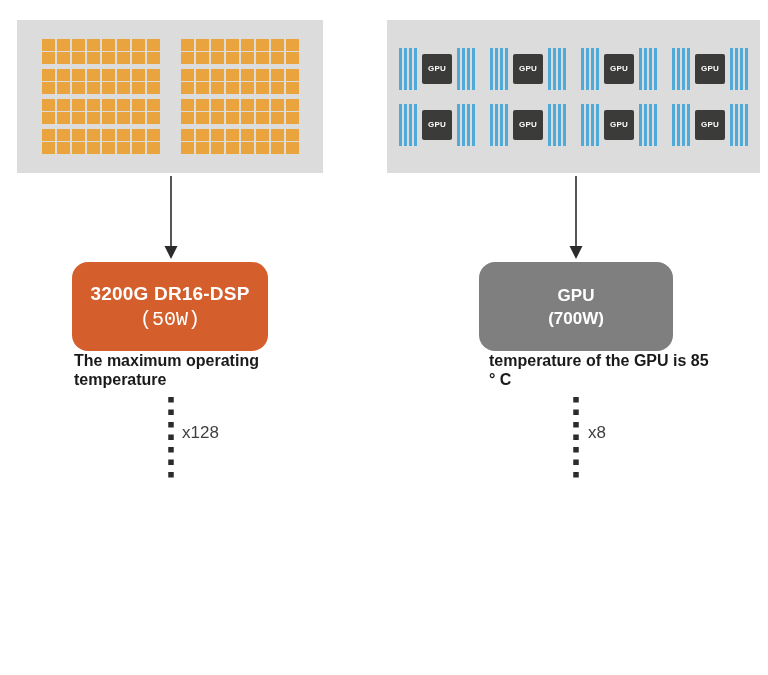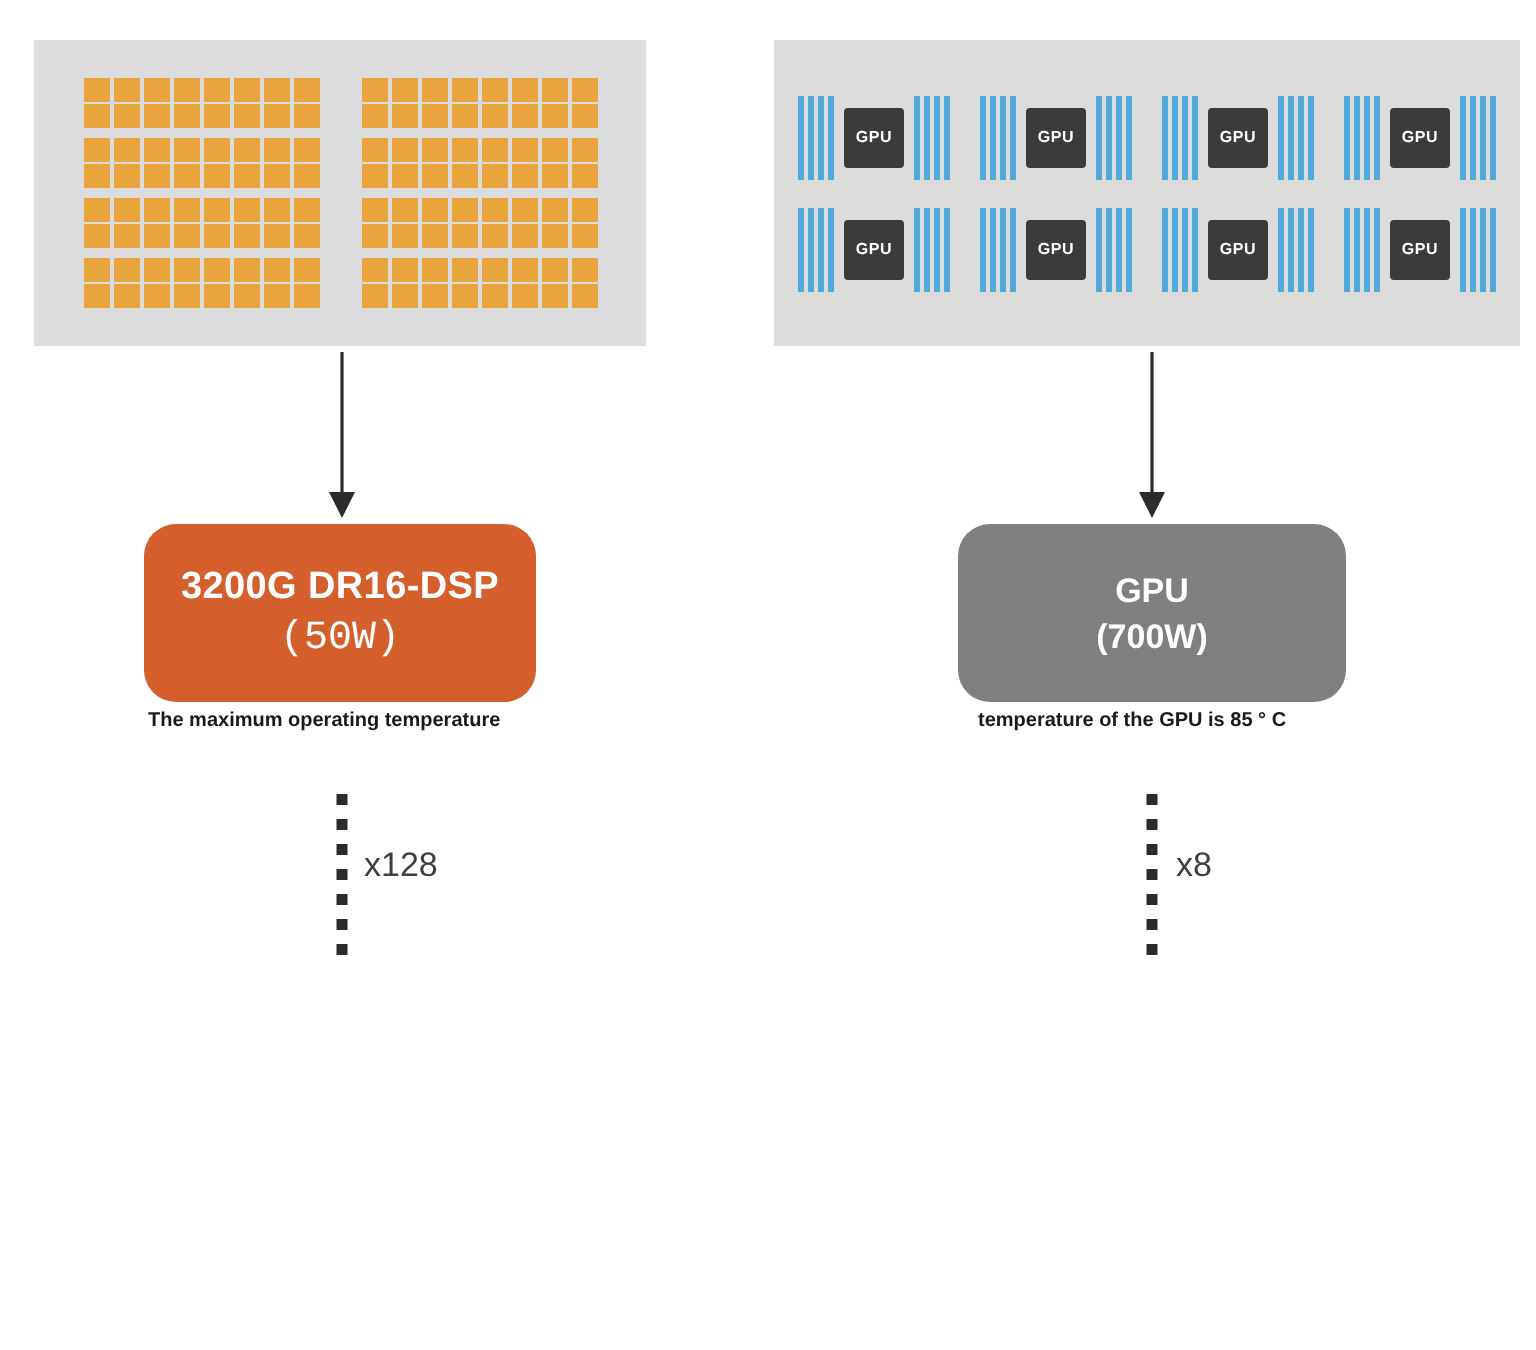--- a/index.html
+++ b/index.html
@@ -27,21 +27,21 @@
   
   .box{position:absolute;top:262px;height:89px;border-radius:16px;color:#ffffff;
        display:flex;flex-direction:column;align-items:center;justify-content:center;text-align:center;}
   .box-orange{left:72px;width:196px;background:var(--box-orange);gap:3px;}
   .box-gray{left:479px;width:194px;background:var(--box-gray);}
   .box-title{font-size:19px;font-weight:bold;letter-spacing:.2px;}
   .box-sub{font-size:20px;font-family:Liberation Mono, monospace;}
   .box-gray .g-line{font-size:17px;font-weight:bold;line-height:23px;}
   
   .caption{position:absolute;top:351px;width:230px;color:var(--text-dark);
-           font-size:10px;font-weight:bold;line-height:19px;}
+           font-size:16px;font-weight:bold;line-height:19px;}
   .caption-left{left:74px;}
   .caption-right{left:489px;}
   
   .mult{position:absolute;top:423px;font-size:17px;color:var(--multiplier-gray);}
   .mult-left{left:182px;}
   .mult-right{left:588px;}
   
   .circle{position:absolute;border-radius:50%;display:flex;align-items:center;justify-content:center;
           color:#ffffff;font-weight:bold;}
   .circle-orange{left:103px;top:527px;width:131px;height:131px;background:var(--circle-orange);

